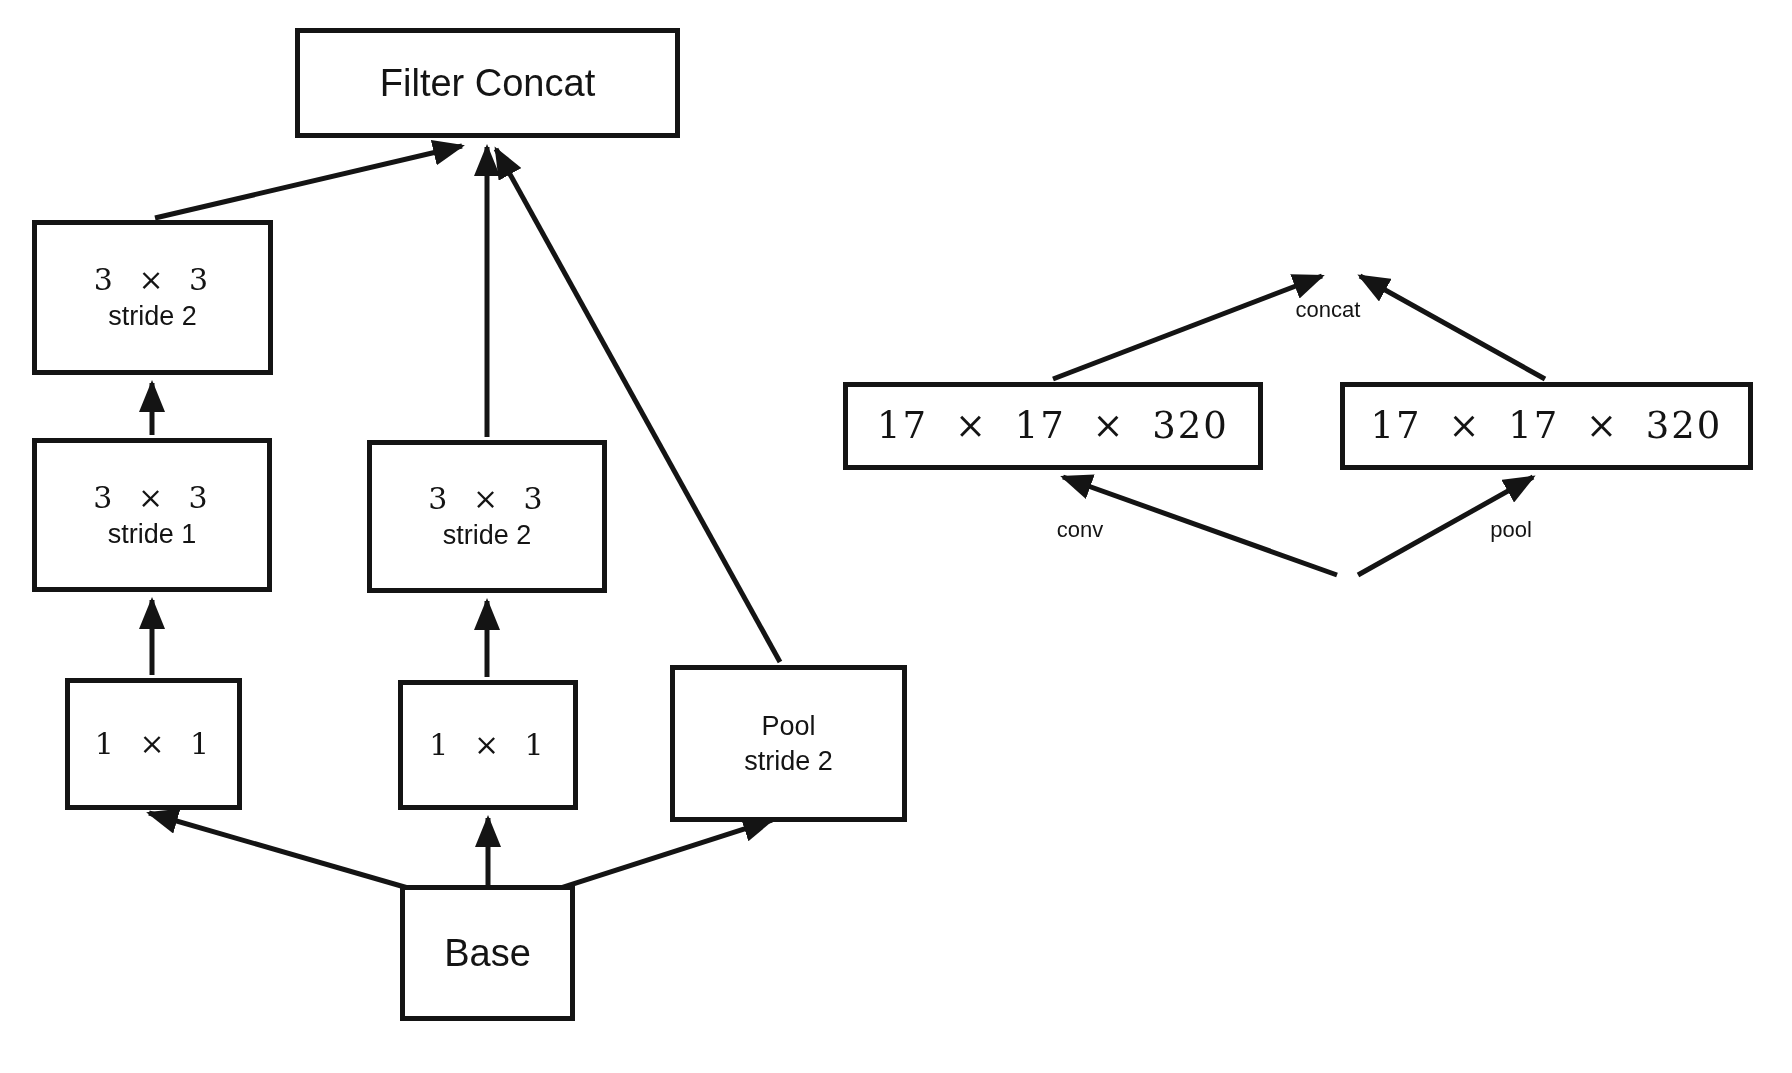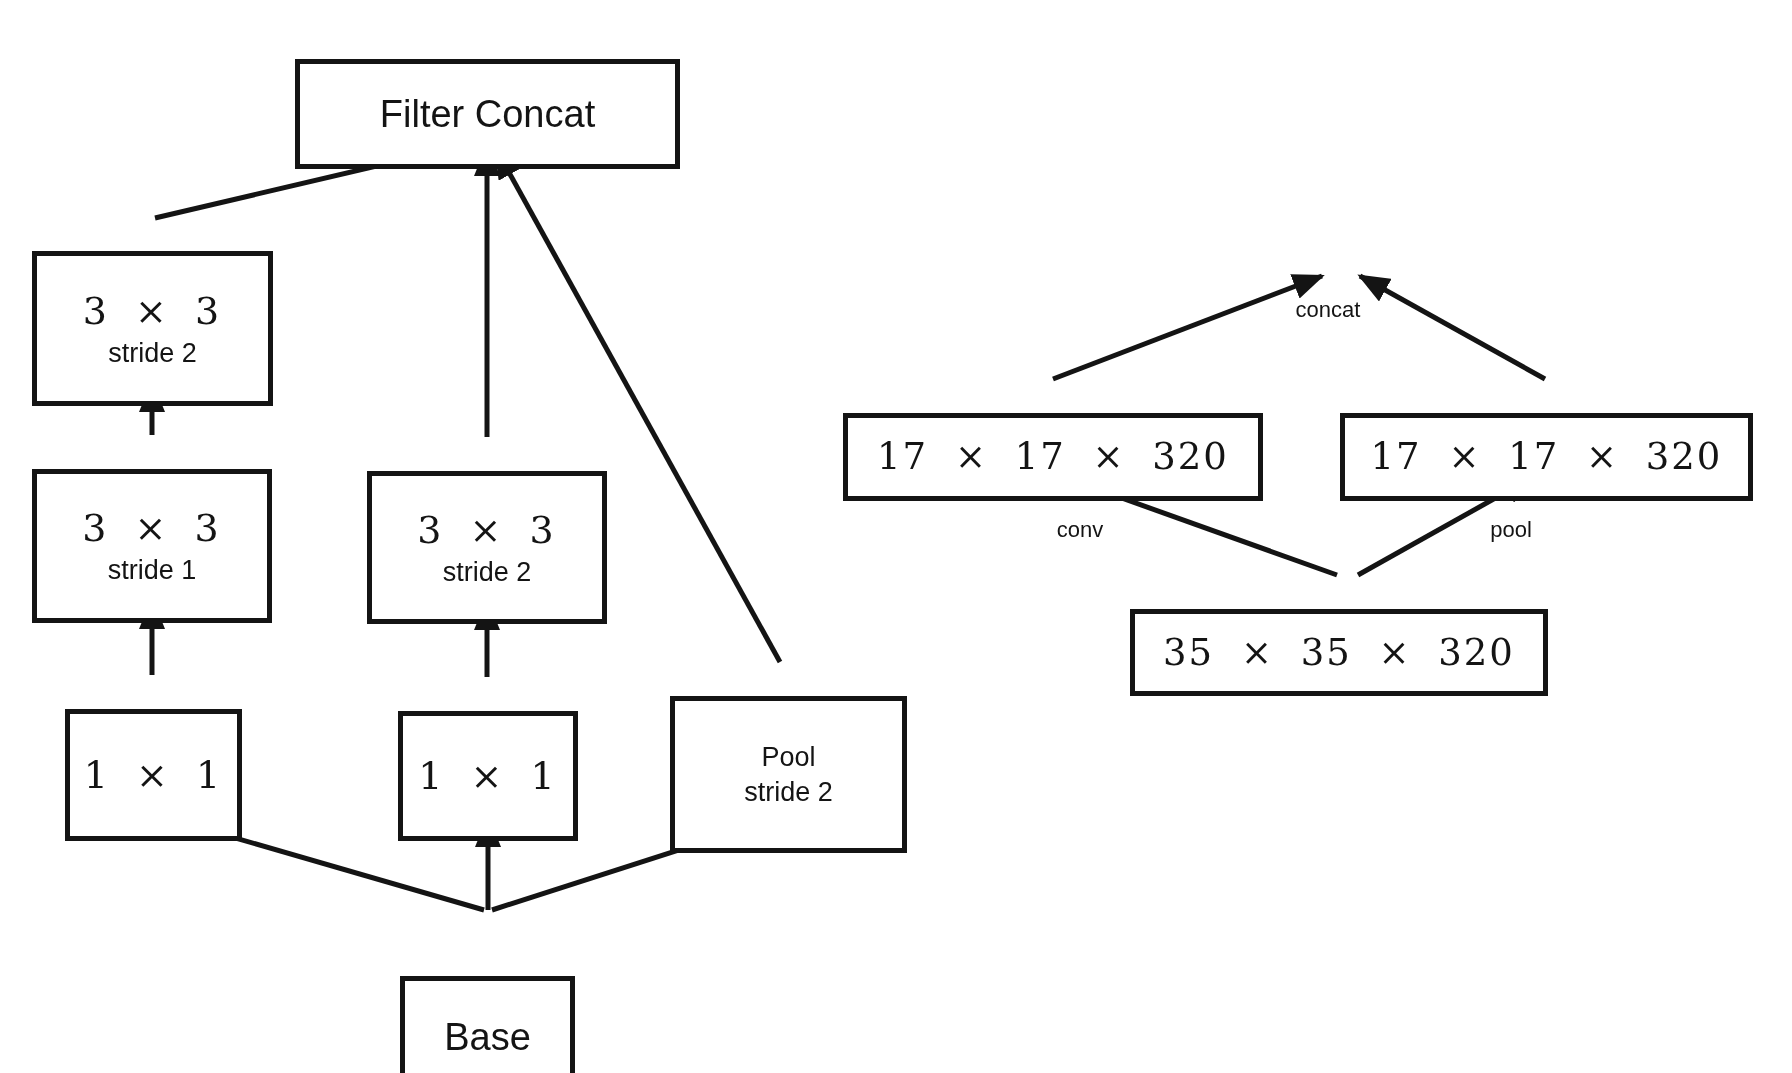--- a/index.html
+++ b/index.html
@@ -17,25 +17,24 @@
     position:absolute;
     box-sizing:border-box;
     border:5px solid #141414;
     background:#ffffff;
     display:flex;
     flex-direction:column;
     align-items:center;
     justify-content:center;
     text-align:center;
     line-height:1.28;
-    margin-top:31px;
   }
   .math{
     font-family:"DejaVu Serif", serif;
-    font-size:38px;
+    font-size:30px;
     letter-spacing:3px;
     word-spacing:10px;
     white-space:nowrap;
   }
   .dim{
     font-family:"DejaVu Serif", serif;
     font-size:37px;
     letter-spacing:2px;
     word-spacing:13px;
     white-space:nowrap;
@@ -59,21 +58,21 @@
     white-space:nowrap;
   }
   
   .fc    {left:295px; top:28px;  width:385px; height:110px;}
   .l1    {left:32px;  top:220px; width:241px; height:155px;}
   .l2    {left:32px;  top:438px; width:240px; height:154px;}
   .l3    {left:65px;  top:678px; width:177px; height:132px;}
   .m1    {left:367px; top:440px; width:240px; height:153px;}
   .m2    {left:398px; top:680px; width:180px; height:130px;}
   .poolb {left:670px; top:665px; width:237px; height:157px;}
-  .baseb {left:400px; top:945px; width:175px; height:122px;}
+  .baseb {left:400px; top:885px; width:175px; height:136px;}
   
   .r640  {left:1131px; top:183px; width:417px; height:87px;}
   .r320a {left:843px;  top:382px; width:420px; height:88px;}
   .r320b {left:1340px; top:382px; width:413px; height:88px;}
   .r35   {left:1130px; top:578px; width:418px; height:87px;}
   .lab-concat{left:1248px; top:297px;}
   .lab-conv  {left:1000px; top:517px;}
   .lab-pool  {left:1431px; top:517px;}
 </style>
 </head>
@@ -142,21 +141,18 @@
 
 
   <div class="node r320a">
     <span class="dim">17 × 17 × 320</span>
   </div>
 
   <div class="node r320b">
     <span class="dim">17 × 17 × 320</span>
   </div>
 
-  <div class="node r35">
-    <span class="dim">35 × 35 × 320</span>
-  </div>
 
   <div class="edge-label lab-concat">concat</div>
   <div class="edge-label lab-conv">conv</div>
   <div class="edge-label lab-pool">pool</div>
 
 </div>
 
 </body></html>

